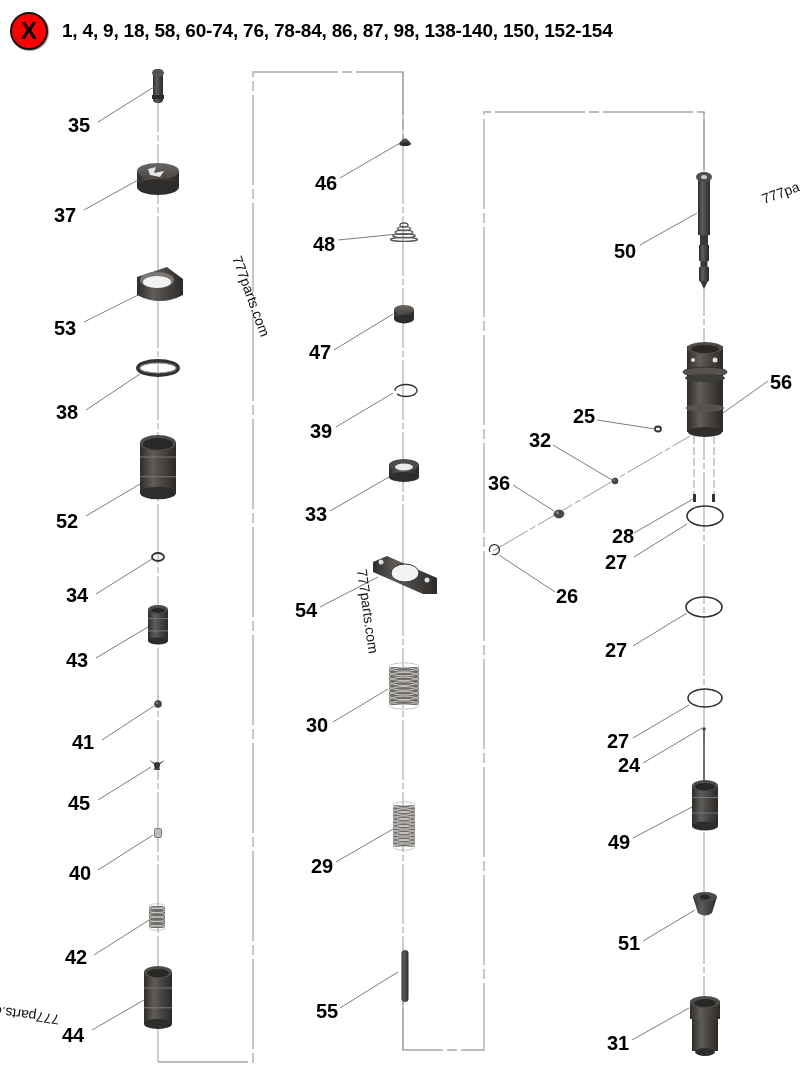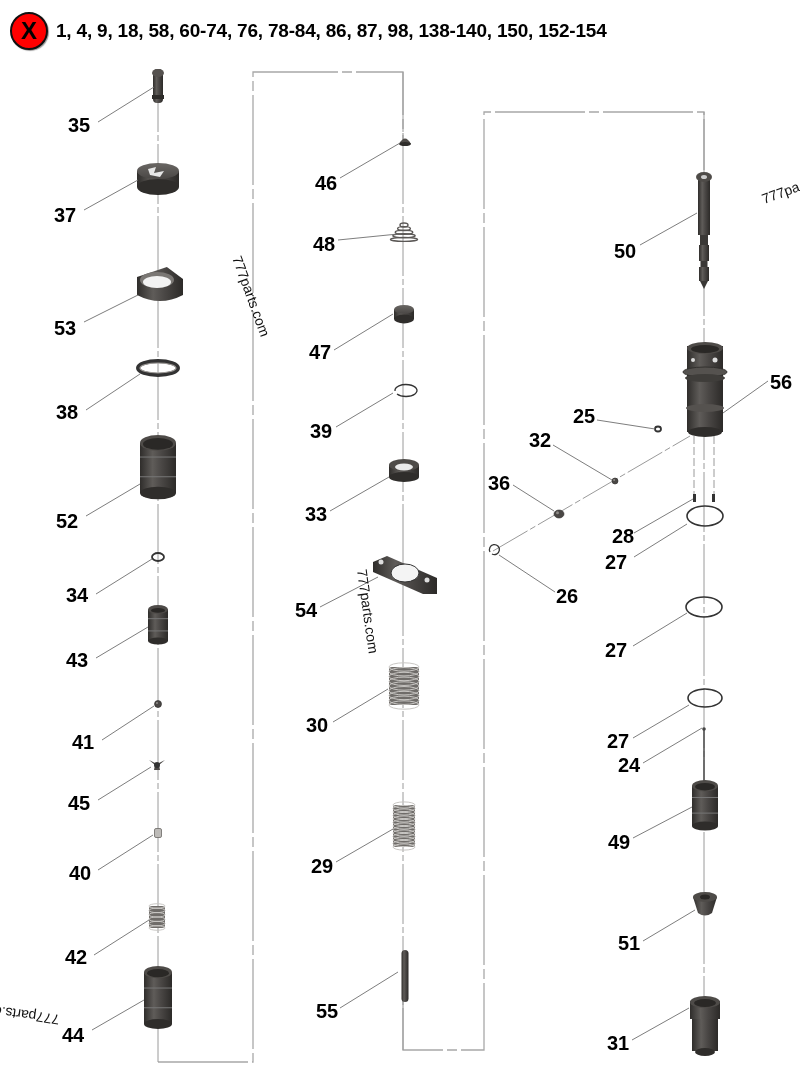--- a/index.html
+++ b/index.html
@@ -4,21 +4,21 @@
   <style>
     html, body { margin: 0; padding: 0; background: #ffffff; }
     body { width: 800px; height: 1067px; position: relative; overflow: hidden;
            font-family: "Liberation Sans", sans-serif; }
     #stage { position: absolute; left: 0; top: 0; width: 800px; height: 1067px; }
     .header { position: absolute; left: 10px; top: 11px; height: 40px; display: flex; align-items: center; }
     .x-badge { width: 38px; height: 38px; border-radius: 50%; background: #ff0000;
                border: 2px solid #111; box-sizing: border-box; display: flex;
                align-items: center; justify-content: center; box-shadow: 1px 1px 1px #999; }
     .x-badge span { font-weight: bold; font-size: 24px; color: #000; line-height: 1; }
-    .excluded { margin-left: 8px; font-weight: bold; font-size: 19px; color: #000; letter-spacing: -0.2px; }
+    .excluded { margin-left: 14px; font-weight: bold; font-size: 19px; color: #000; letter-spacing: -0.2px; }
     svg { position: absolute; left: 0; top: 0; }
     .callout { font-family: "Liberation Sans", sans-serif; font-weight: bold; font-size: 20px; fill: #000; }
     .wm { font-family: "Liberation Sans", sans-serif; font-size: 14px; fill: #111; }
   </style>
 </head>
 <body>
 
 <div id="stage">
   <div class="header">
     <div class="x-badge">

